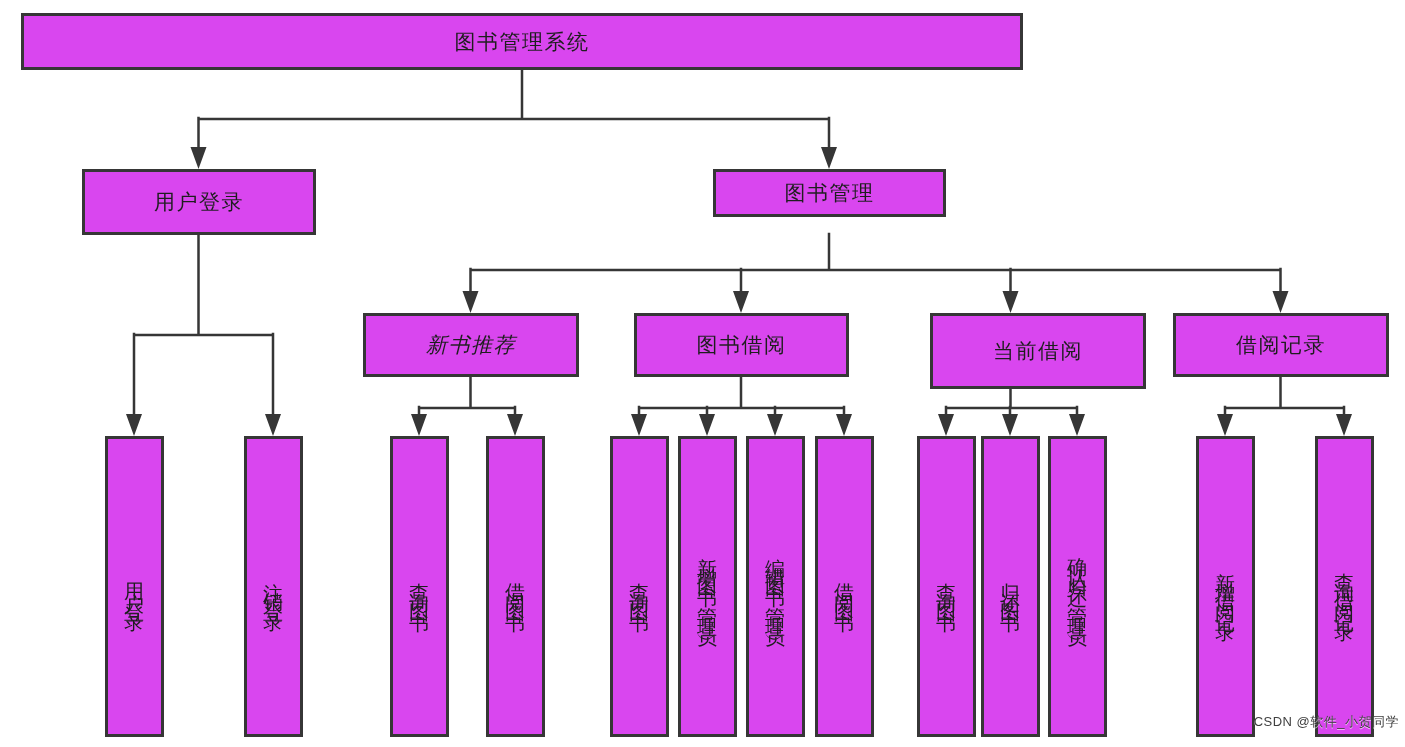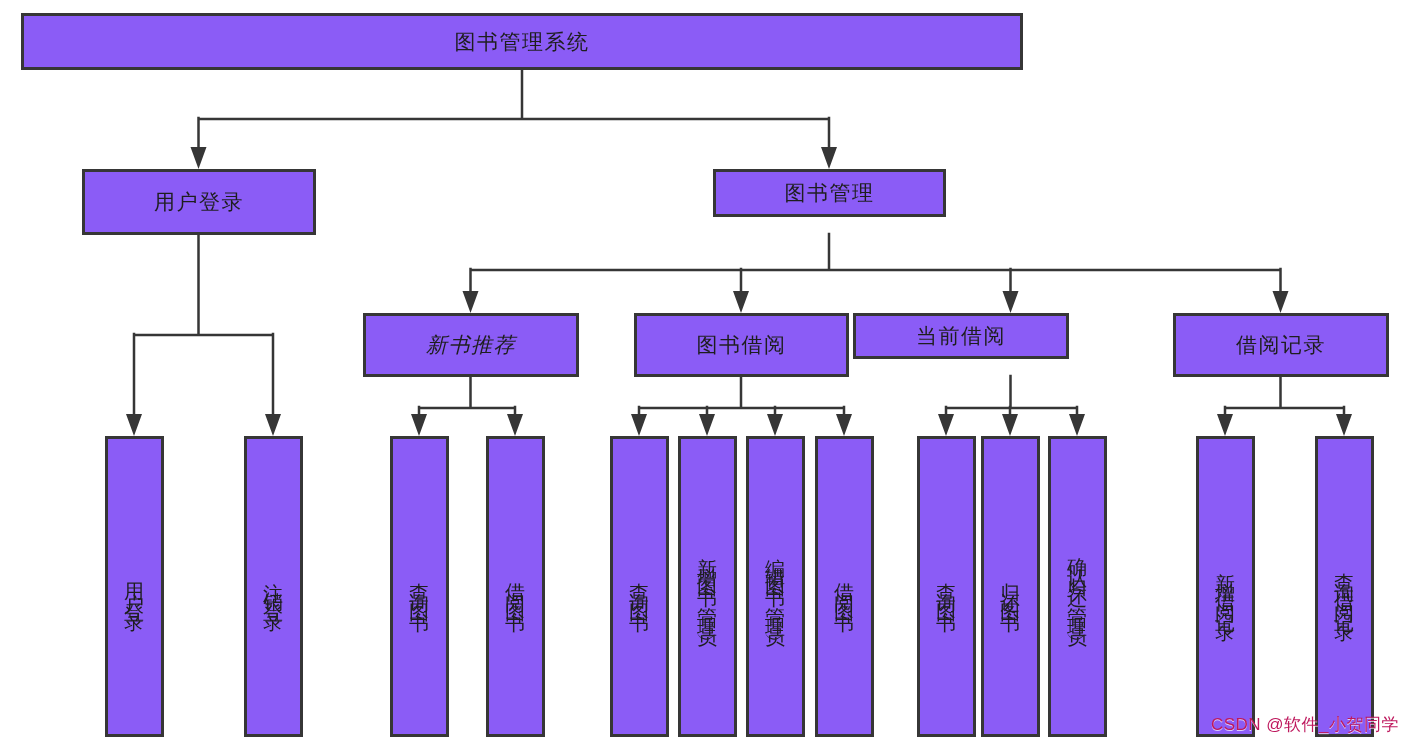--- a/index.html
+++ b/index.html
@@ -3,48 +3,48 @@
 <meta charset="utf-8">
 <style>
   html,body{margin:0;padding:0;background:#ffffff;}
   #canvas{
     position:relative; width:1405px; height:747px; background:#ffffff;
     font-family:"Liberation Sans","DejaVu Sans",sans-serif; overflow:hidden;
   }
   #connectors{position:absolute; left:0; top:0; z-index:1;}
   .box{
     position:absolute; box-sizing:border-box; border:3px solid #363636;
-    background:#8b5cf6; display:flex; align-items:center; justify-content:center;
+    background:#d946ef; display:flex; align-items:center; justify-content:center;
     color:#1e1e1e; z-index:2;
   }
   .h-label{font-size:21px; letter-spacing:1.5px; white-space:nowrap;}
   .v-label{
     writing-mode:vertical-lr; text-orientation:mixed;
     font-size:20px; line-height:1.1; letter-spacing:10px; white-space:nowrap;
   }
   
   .b-root{left:21px; top:13px; width:1002px; height:57px;}
   
   .b-user-login{left:82px;  top:169px; width:234px; height:66px;}
   .b-book-mgmt{left:713px; top:169px; width:233px; height:48px;}
   
   .b-new-book{left:363px;  top:313px; width:216px; height:64px;font-style:italic;}
   .b-book-borrow{left:634px;  top:313px; width:215px; height:64px;}
-  .b-current-borrow{left:853px;  top:313px; width:216px; height:46px;}
+  .b-current-borrow{left:930px;  top:313px; width:216px; height:76px;}
   .b-borrow-record{left:1173px; top:313px; width:216px; height:64px;}
   
   .leaf{top:436px; width:59px; height:301px;}
   .l1{left:105px;}  .l2{left:244px;}
   .l3{left:390px;}  .l4{left:486px;}
   .l5{left:610px;}  .l6{left:678px;} .l7{left:746px;} .l8{left:815px;}
   .l9{left:917px;}  .l10{left:981px;} .l11{left:1048px;}
   .l12{left:1196px;} .l13{left:1315px;}
   #watermark{
     position:absolute; top:713px; right:6px; z-index:3;
-    font-size:17px; color:#be185d; letter-spacing:0.5px; white-space:nowrap;
+    font-size:13px; color:#404040; letter-spacing:0.5px; white-space:nowrap;
     text-shadow:0 1px 0 rgba(255,255,255,0.7);
   }
 </style>
 </head>
 <body>
 
 <div id="canvas">
 
   <svg id="connectors" width="1405" height="747" viewBox="0 0 1405 747">
     <g stroke="#363636" stroke-width="2.5" fill="none" stroke-linecap="square">

